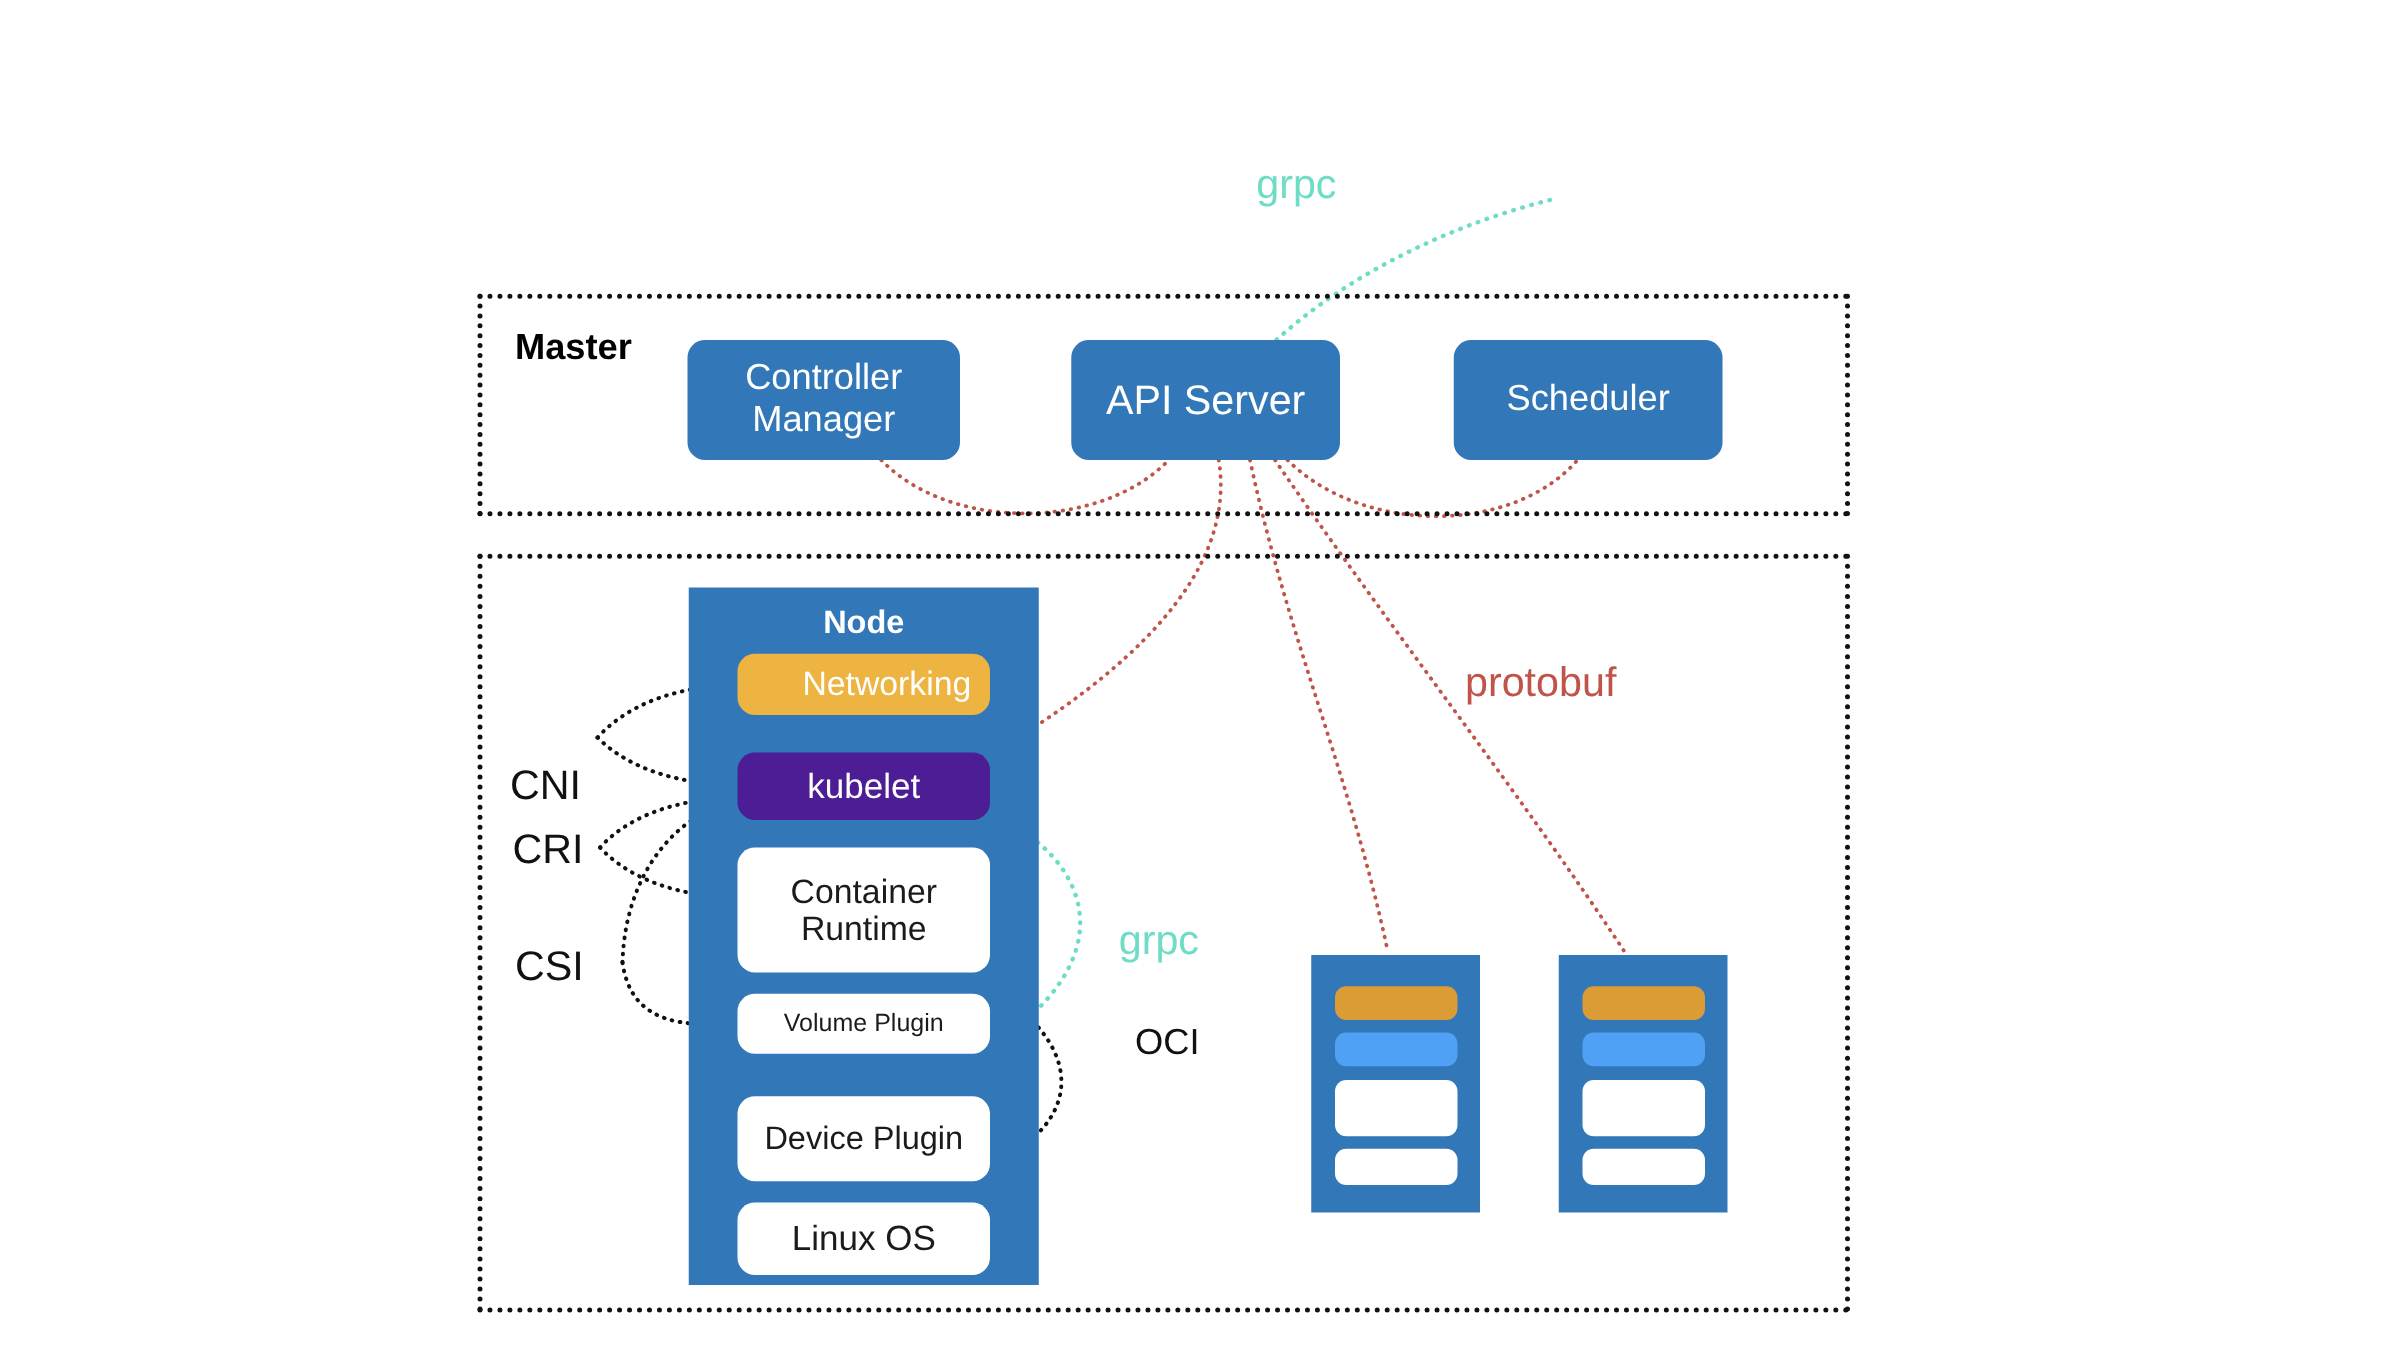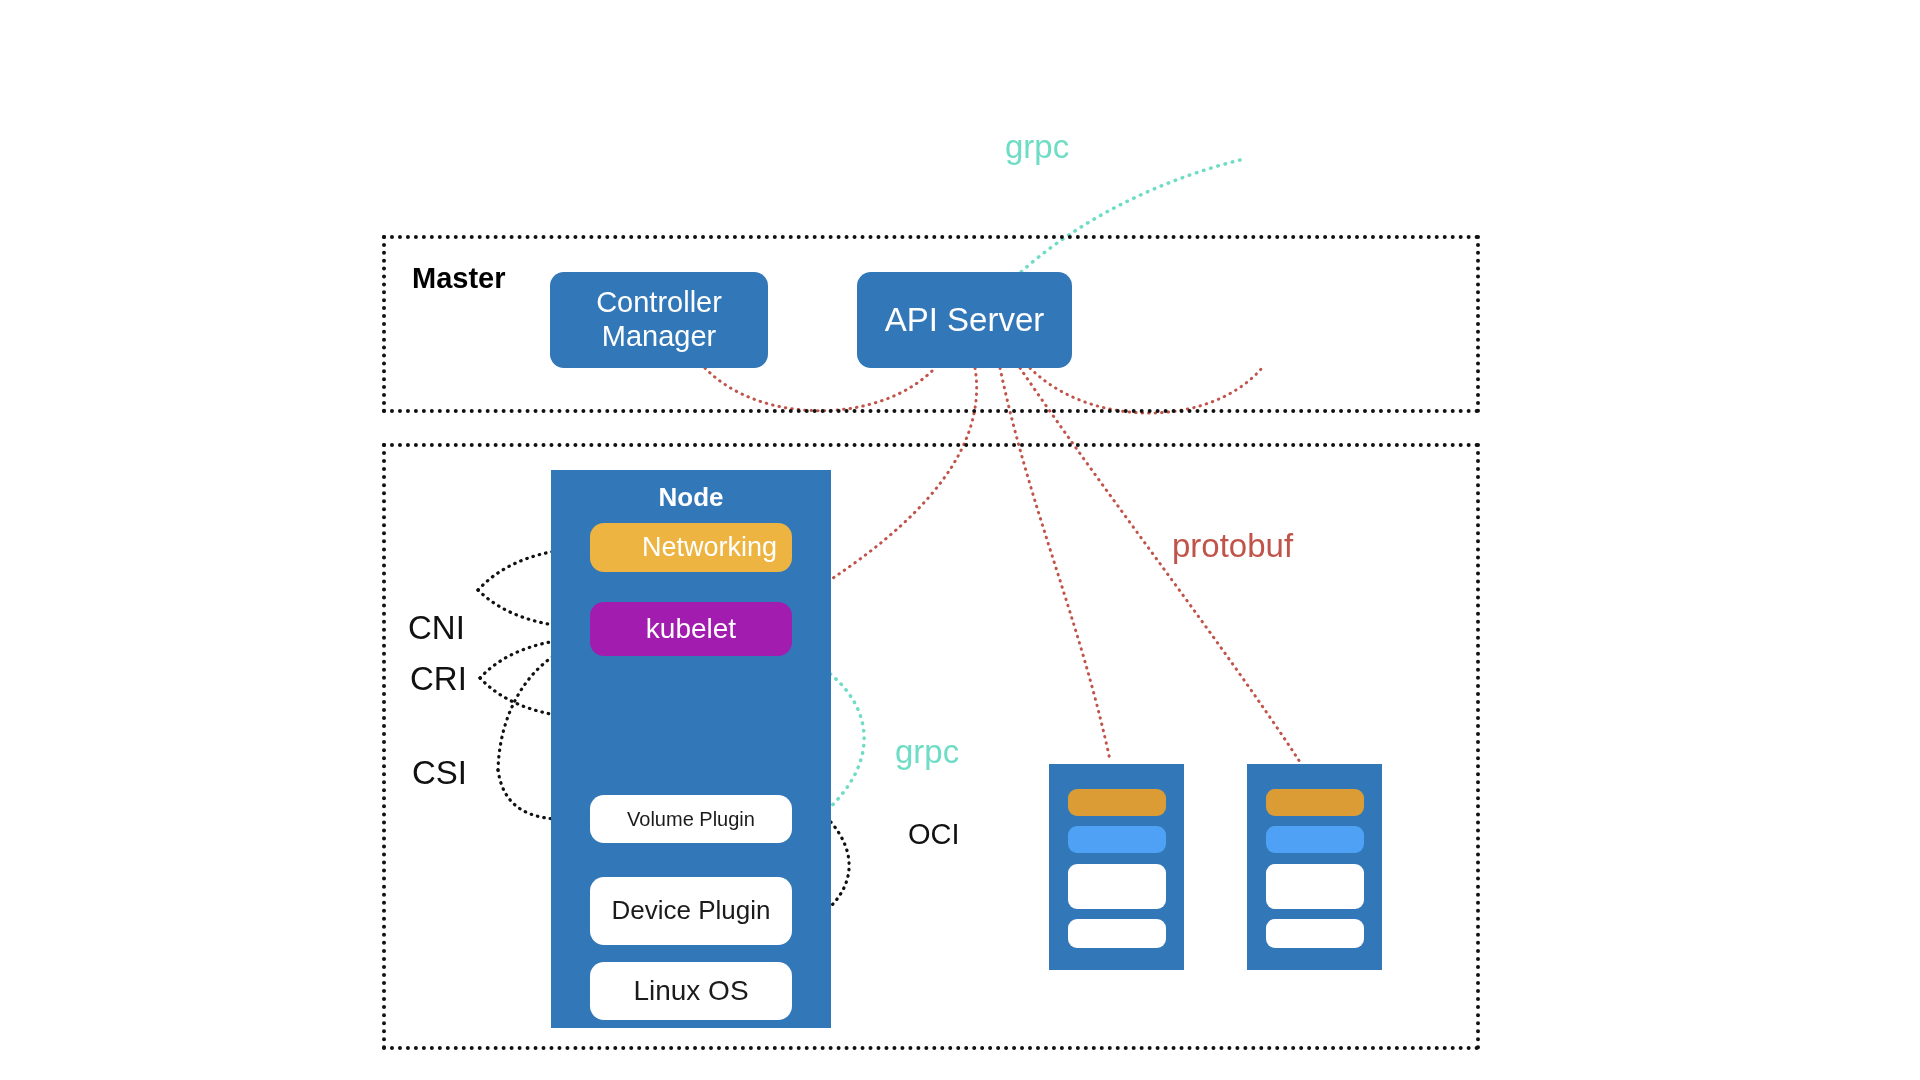--- a/index.html
+++ b/index.html
@@ -64,21 +64,21 @@
     position: absolute;
     border-radius: 14px;
     display: flex;
     align-items: center;
     justify-content: center;
     text-align: center;
     box-sizing: border-box;
     line-height: 1.12;
   }
   .lb-orange { background: #EDB442; color: #ffffff; padding-left: 37px; }
-  .lb-blue   { background: #a21caf; color: #ffffff; }
+  .lb-blue   { background: #4c1d95; color: #ffffff; }
   .lb-white  { background: #ffffff; color: #1b1b1b; }
   .side-label {
     position: absolute;
     color: #111111;
     white-space: nowrap;
   }
   .edge-label {
     position: absolute;
     white-space: nowrap;
   }
@@ -143,35 +143,42 @@
 
   <div class="svc-box" style="left:550px; top:272px; width:218px; height:96px; font-size:29px; flex-direction:column;">
     <span>Controller</span>
     <span>Manager</span>
   </div>
 
   <div class="svc-box" style="left:857px; top:272px; width:215px; height:96px; font-size:33px;">
     <span>API Server</span>
   </div>
 
+  <div class="svc-box" style="left:1163px; top:272px; width:215px; height:96px; font-size:29px;">
+    <span>Scheduler</span>
+  </div>
 
   <div class="grp-box" style="left:382px; top:443px; width:1098px; height:607px;"></div>
 
   <div class="node-col" style="left:551px; top:470px; width:280px; height:558px;">
     <div class="node-title" style="top:12px; font-size:26px;">Node</div>
   </div>
 
   <div class="layer-box lb-orange" style="left:590px; top:523px; width:202px; height:49px; font-size:27px;">
     <span>Networking</span>
   </div>
 
   <div class="layer-box lb-blue" style="left:590px; top:602px; width:202px; height:54px; font-size:28px;">
     <span>kubelet</span>
   </div>
 
+  <div class="layer-box lb-white" style="left:590px; top:678px; width:202px; height:100px; font-size:27px; flex-direction:column;">
+    <span>Container</span>
+    <span>Runtime</span>
+  </div>
 
   <div class="layer-box lb-white" style="left:590px; top:795px; width:202px; height:48px; font-size:20px;">
     <span>Volume Plugin</span>
   </div>
 
   <div class="layer-box lb-white" style="left:590px; top:962px; width:202px; height:58px; font-size:28px;">
     <span>Linux OS</span>
   </div>
 
   <div class="layer-box lb-white" style="left:590px; top:877px; width:202px; height:68px; font-size:26px;">

